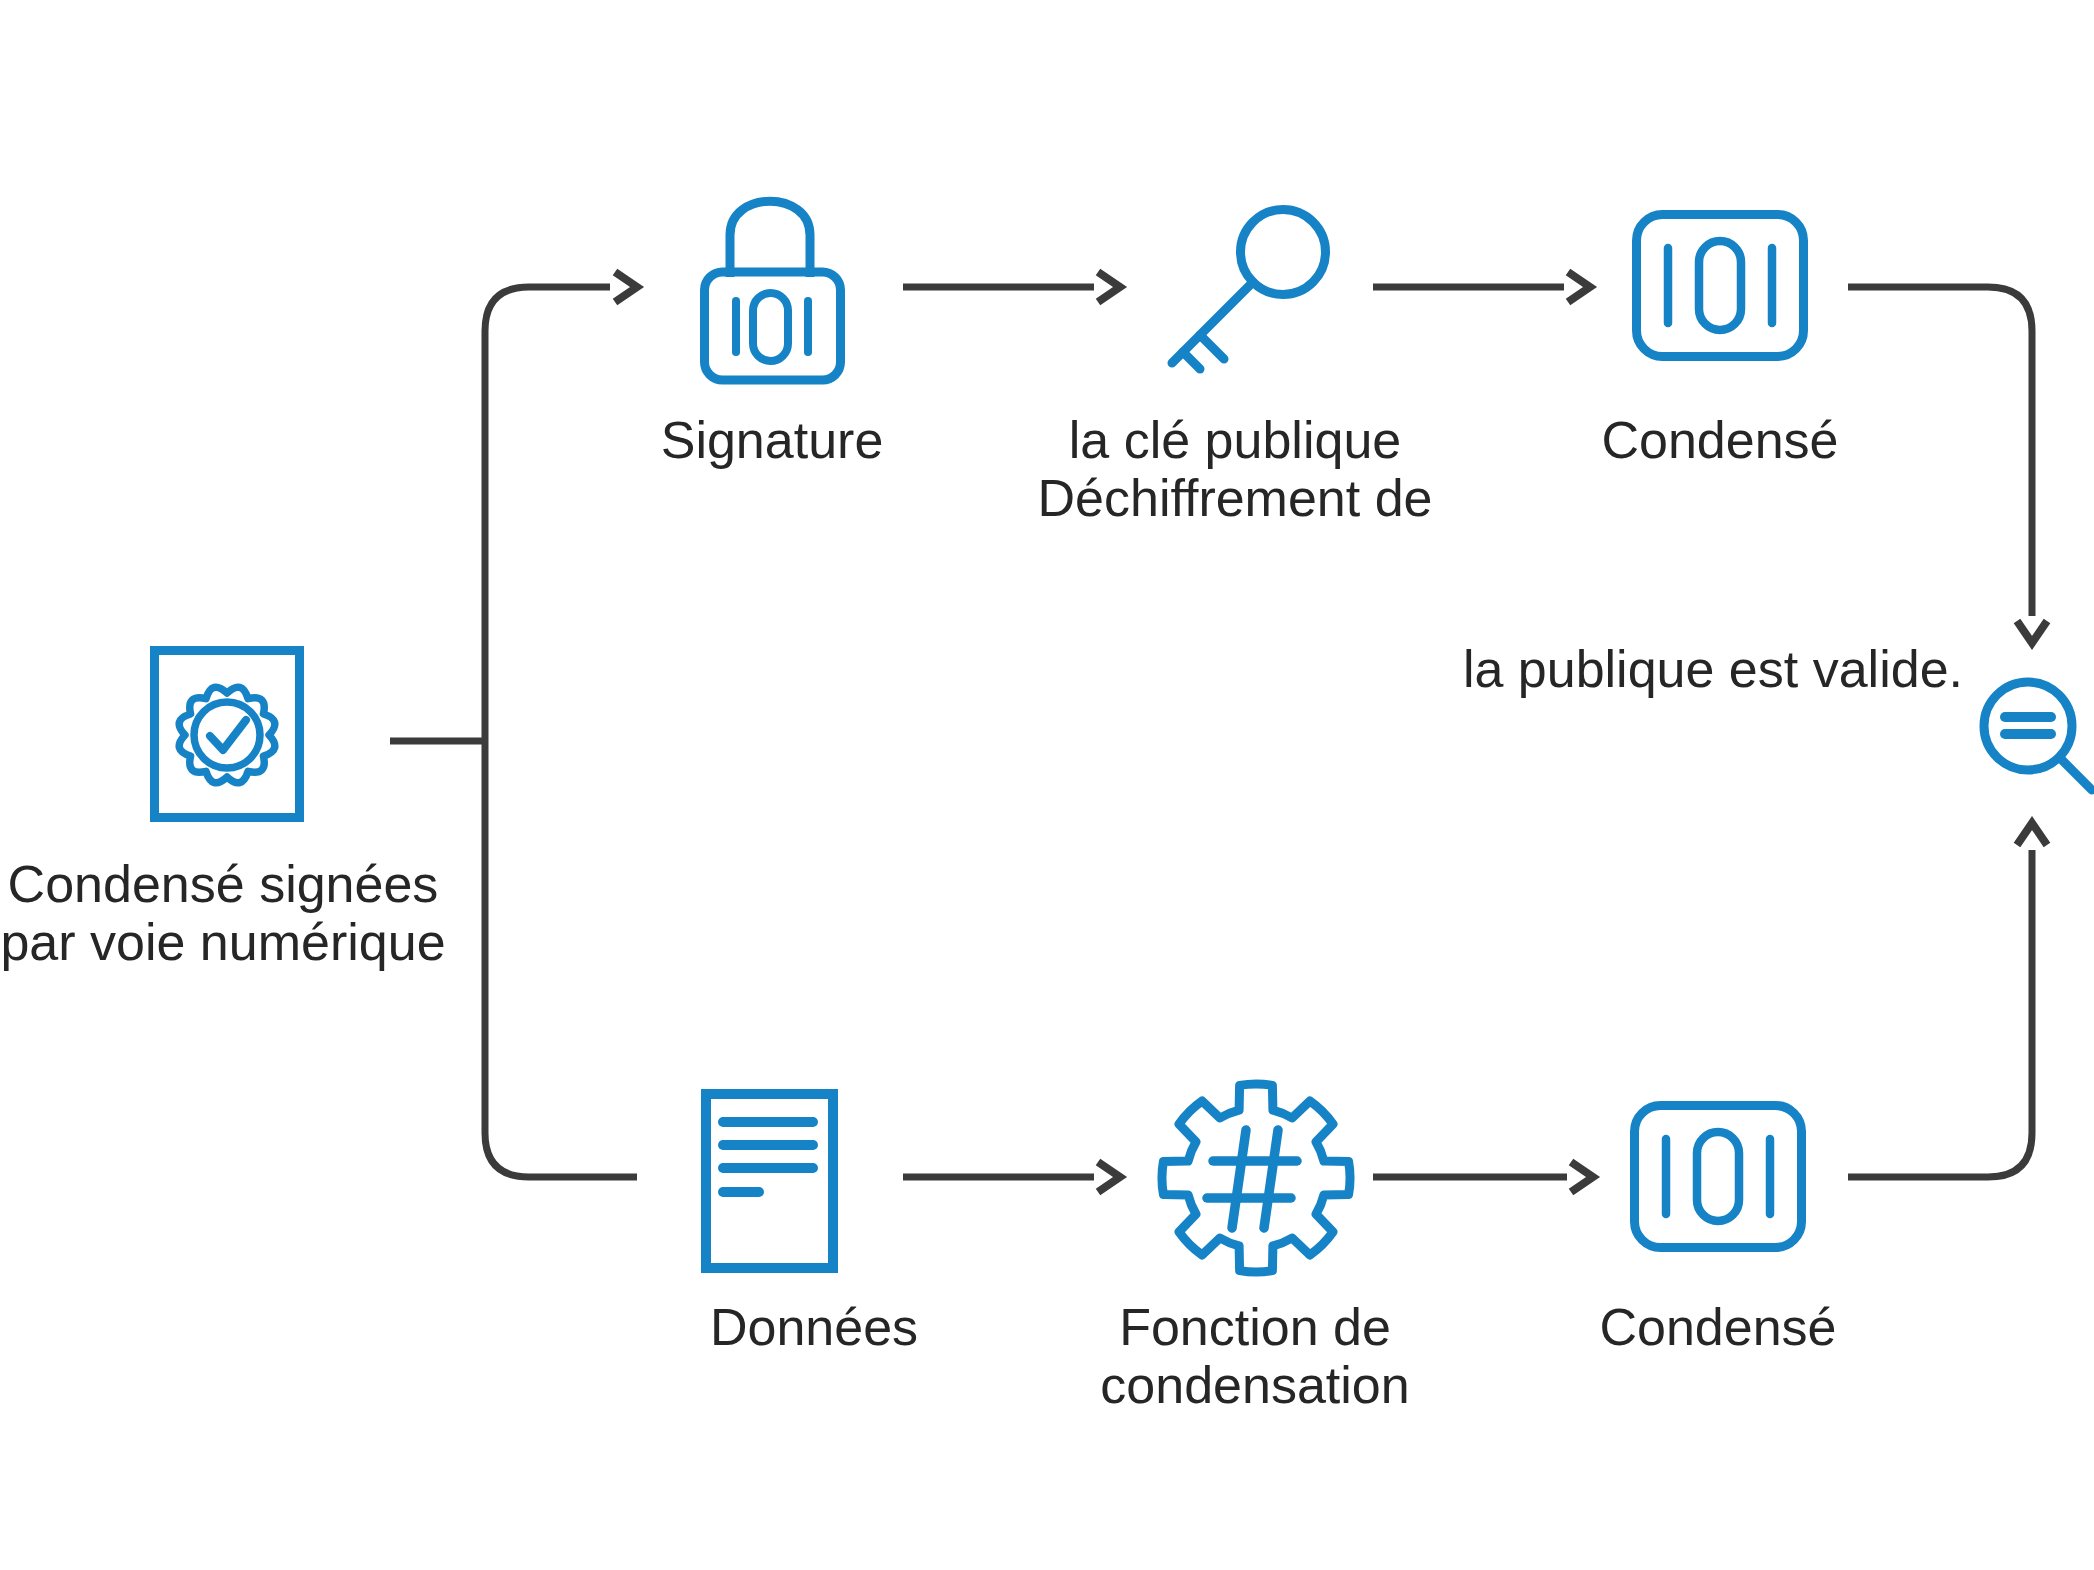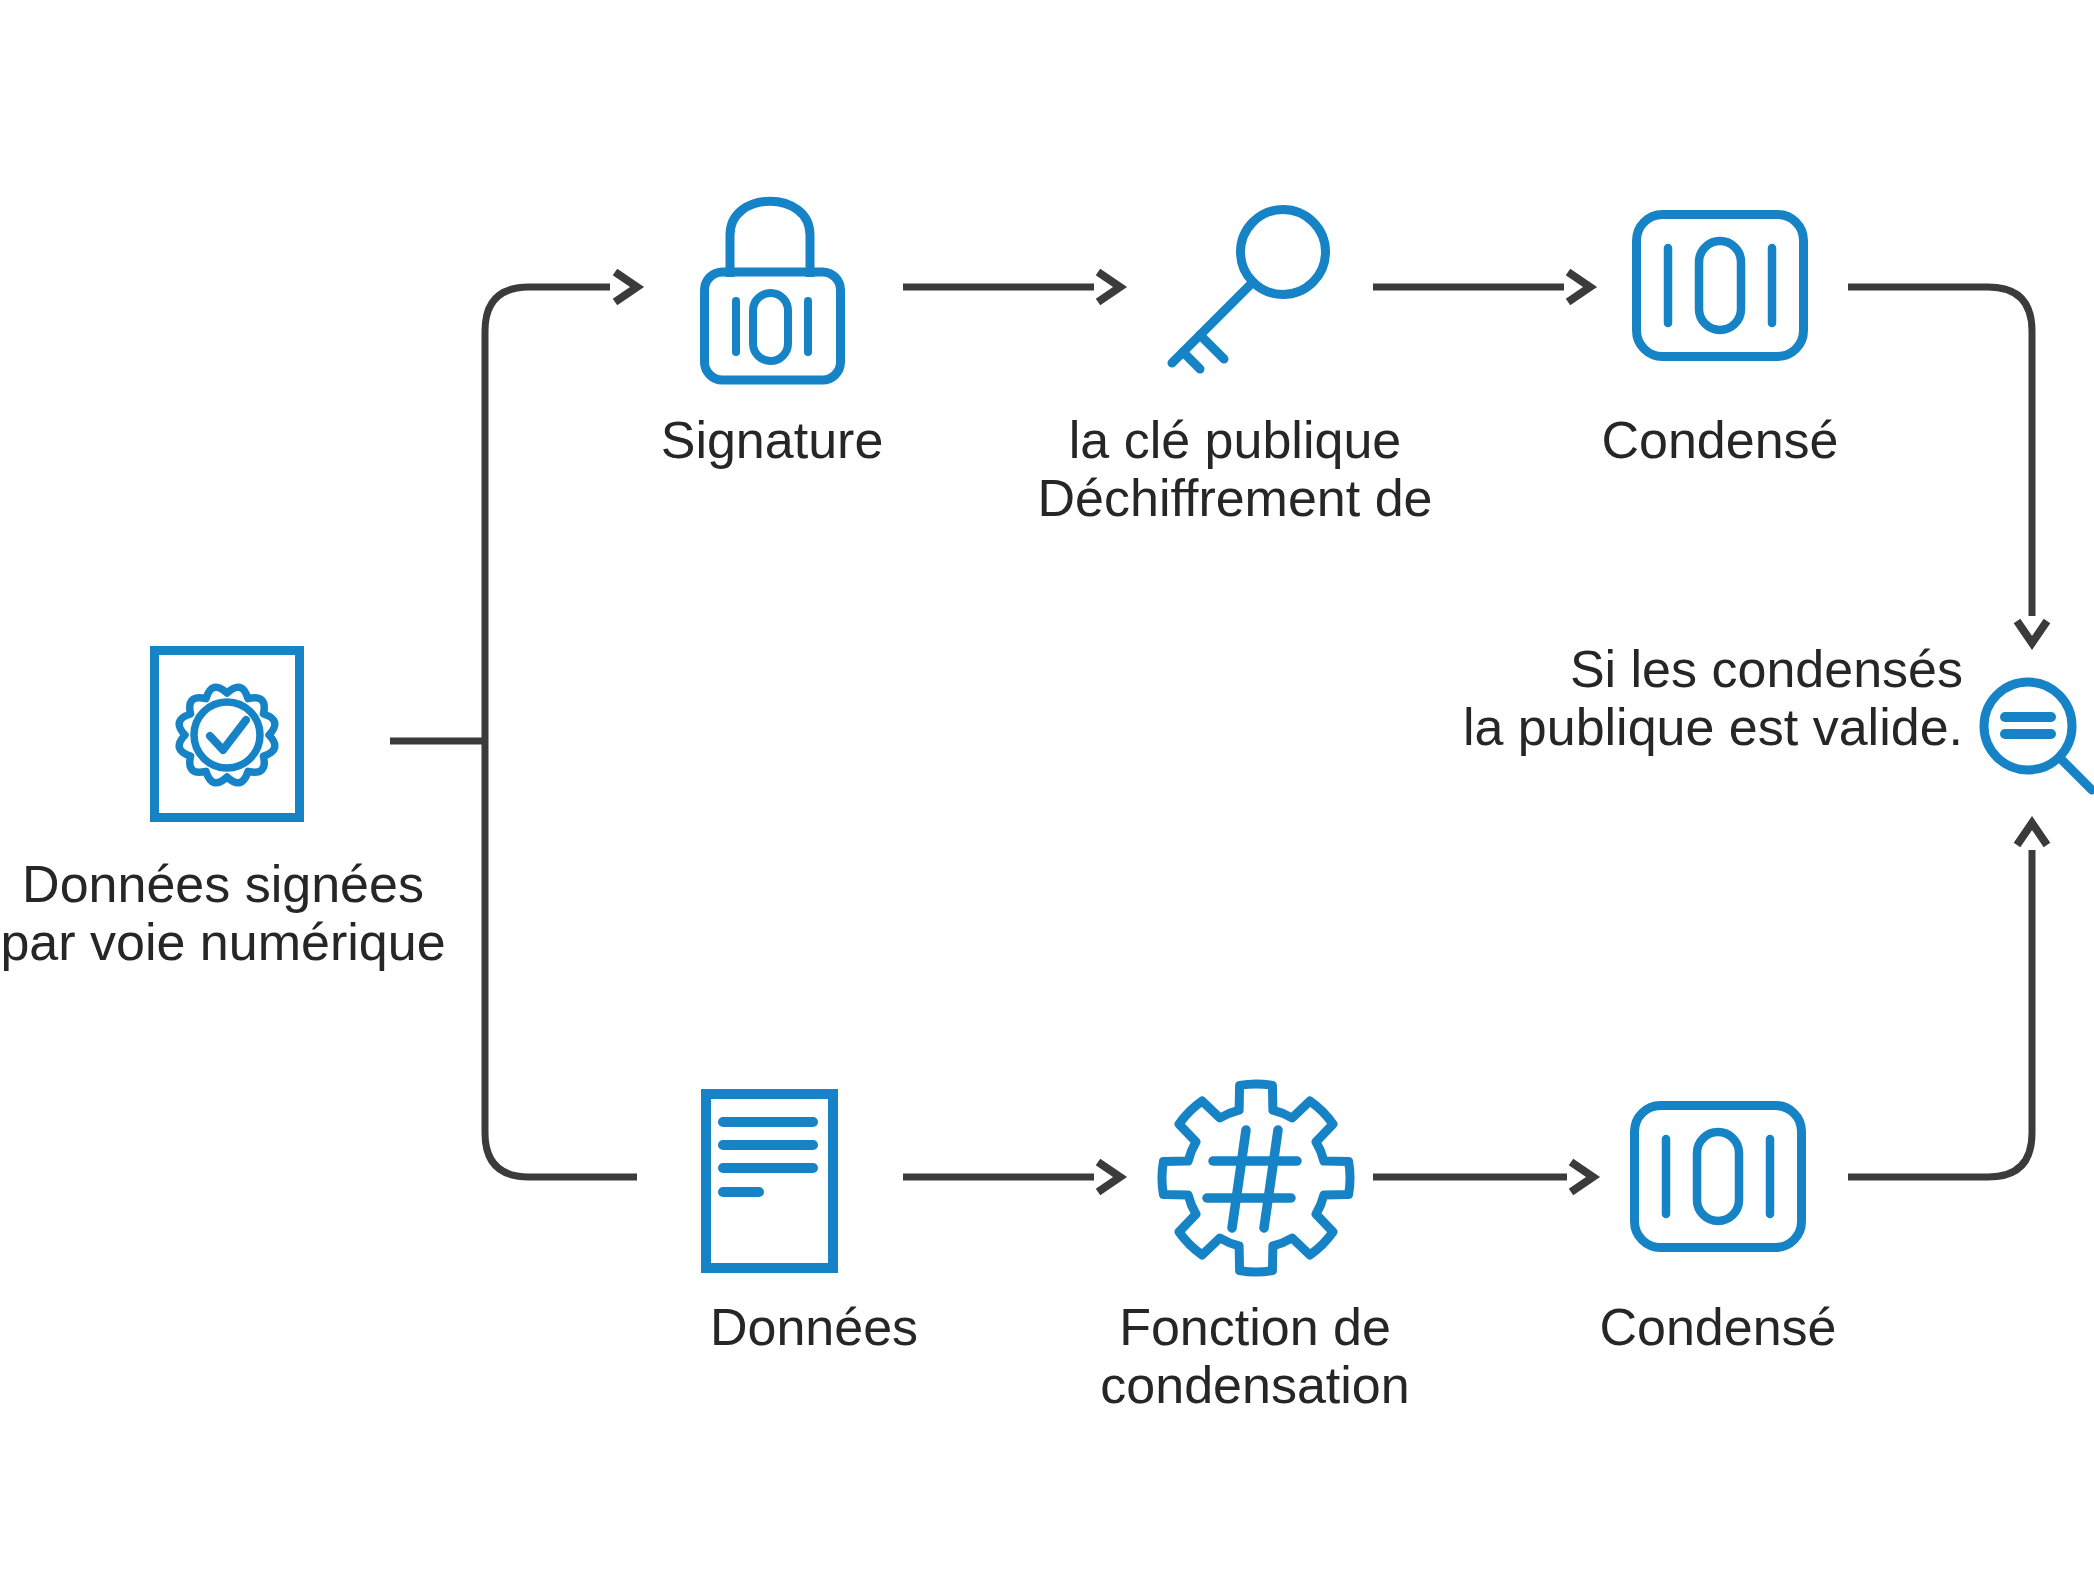--- a/index.html
+++ b/index.html
@@ -123,21 +123,21 @@
   </svg>
 
   <svg class="icon" style="left:1968px; top:674px;" width="126" height="122" viewBox="0 0 126 122">
     <circle class="a" cx="60" cy="52" r="44" stroke-width="9"></circle>
     <line class="a" x1="37" y1="43" x2="83" y2="43" stroke-width="10" stroke-linecap="round"></line>
     <line class="a" x1="37" y1="60" x2="83" y2="60" stroke-width="10" stroke-linecap="round"></line>
     <line class="a" x1="93" y1="85" x2="124" y2="116" stroke-width="9" stroke-linecap="round"></line>
   </svg>
 
   <div class="label center" style="left:223px; top:855px;">
-    <div>Données signées</div>
+    <div>Condensé signées</div>
     <div>par voie numérique</div>
   </div>
 
   <div class="label center" style="left:772px; top:411px;">
     <div>Signature</div>
   </div>
 
   <div class="label center" style="left:1235px; top:411px;">
     <div>la clé publique</div>
     <div>Déchiffrement de</div>
@@ -154,17 +154,16 @@
   <div class="label center" style="left:1255px; top:1298px;">
     <div>Fonction de</div>
     <div>condensation</div>
   </div>
 
   <div class="label center" style="left:1718px; top:1298px;">
     <div>Condensé</div>
   </div>
 
   <div class="label right" style="right:131px; top:640px;">
-    <div>Si les condensés</div>
     <div>la publique est valide.</div>
   </div>
 
 </div>
 
 </body></html>

